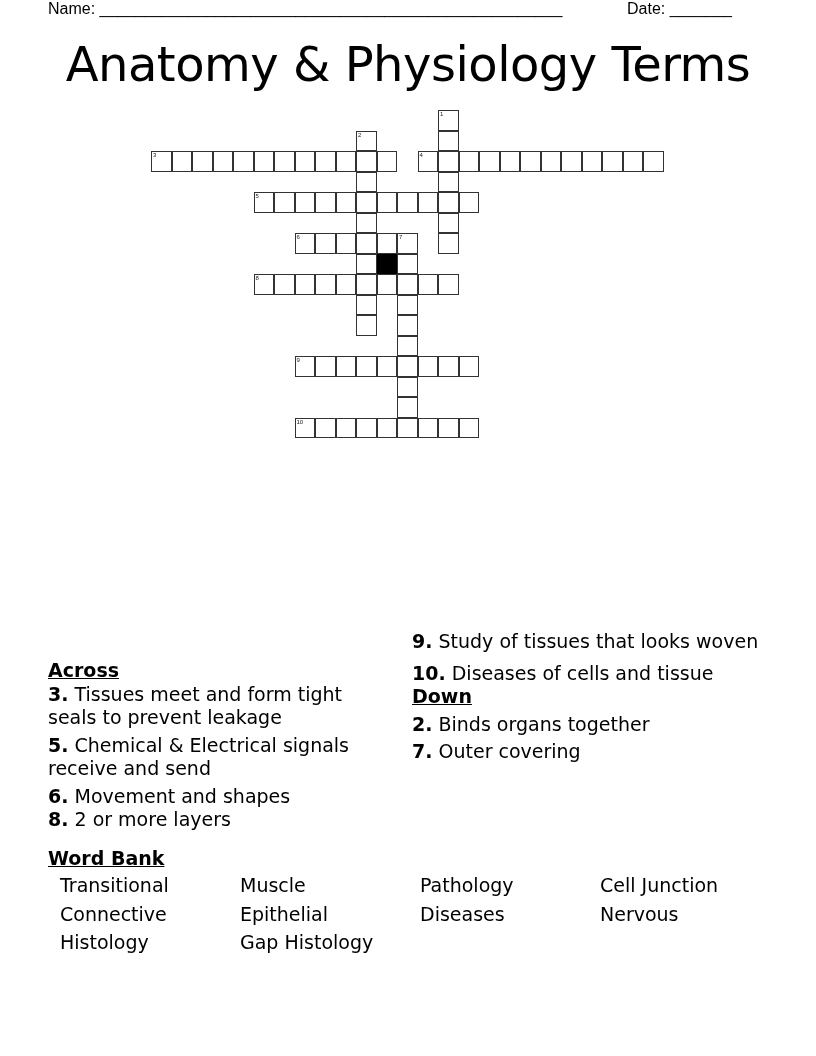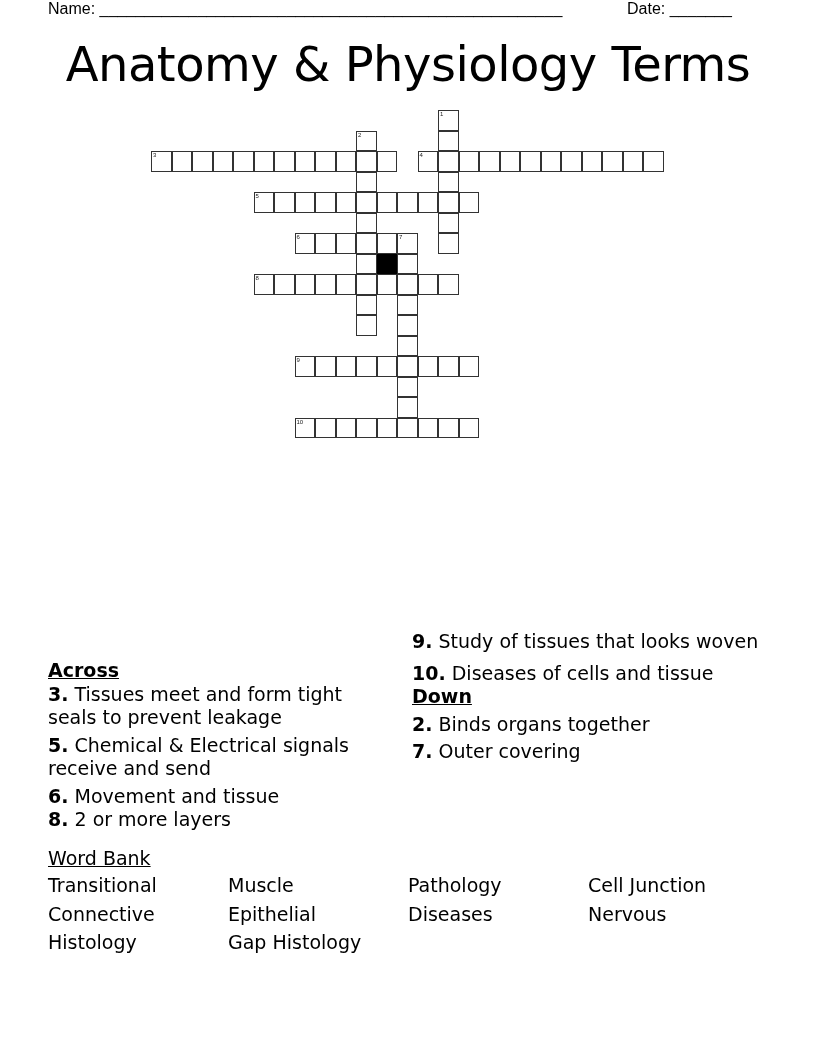--- a/index.html
+++ b/index.html
@@ -11,22 +11,22 @@
   .cell { position: absolute; width: 20.5px; height: 20.5px; box-sizing: border-box; border: 1px solid #333; background: #fff; }
   .cell.block { background: #000; border-color: #000; }
   .num { position: absolute; top: 0; left: 1px; font-family: "Liberation Sans", sans-serif; font-size: 6px; line-height: 7px; color: #222; }
   .clues { position: absolute; font-family: "DejaVu Sans", sans-serif; font-size: 19px; line-height: 23.5px; }
   .clues.left { left: 48px; top: 659px; width: 345px; }
   .clues.right { left: 412px; top: 630px; width: 350px; }
   .heading { font-weight: bold; text-decoration: underline; display: block; }
   .clue { display: block; margin-bottom: 4px; }
   .clue b { font-weight: bold; }
   .wordbank { position: absolute; left: 48px; top: 846px; font-family: "DejaVu Sans", sans-serif; font-size: 19px; }
-  .wb-title { font-weight: normal; text-decoration: underline; line-height: 24px; display:block; }
-  .wb-grid { display: grid; grid-template-columns: 180px 180px 180px 180px; row-gap: 4.5px; margin-top: 3px; }
+  .wb-title { font-weight: bold; text-decoration: underline; line-height: 24px; display:block; }
+  .wb-grid { display: grid; grid-template-columns: 180px 180px 180px 180px; row-gap: 4.5px; margin-top: 3px; margin-left: 12px; }
   .wb-grid span { line-height: 24px; }
 </style>
 </head>
 <body>
 
 <div class="header-line">Name: ____________________________________________________</div>
 <div class="date-line">Date: _______</div>
 
 <div class="title">Anatomy &amp; Physiology Terms</div>
 
@@ -137,21 +137,21 @@
     <div class="cell" style="left: 417.5px; top: 417.5px;"></div>
     <div class="cell" style="left: 438px; top: 417.5px;"></div>
     <div class="cell" style="left: 458.5px; top: 417.5px;"></div>
     <div class="cell block" style="left: 376.5px; top: 253.5px;"></div>
   </div>
 
 <div class="clues left">
   <span class="heading">Across</span>
   <span class="clue"><b>3.</b> <span>Tissues meet and form tight seals to prevent leakage</span></span>
   <span class="clue"><b>5.</b> <span>Chemical &amp; Electrical signals receive and send</span></span>
-  <span class="clue" style="margin-bottom:0"><b>6.</b> <span>Movement and tissue</span></span>
+  <span class="clue" style="margin-bottom:0"><b>6.</b> <span>Movement and shapes</span></span>
   <span class="clue"><b>8.</b> <span>2 or more layers</span></span>
 </div>
 
 <div class="clues right">
   <span class="clue" style="margin-bottom:8px"><b>9.</b> <span>Study of tissues that looks woven</span></span>
   <span class="clue" style="margin-bottom:0"><b>10.</b> <span>Diseases of cells and tissue</span></span>
   <span class="heading" style="margin-bottom:4px">Down</span>
   <span class="clue"><b>2.</b> <span>Binds organs together</span></span>
   <span class="clue"><b>7.</b> <span>Outer covering</span></span>
 </div>

